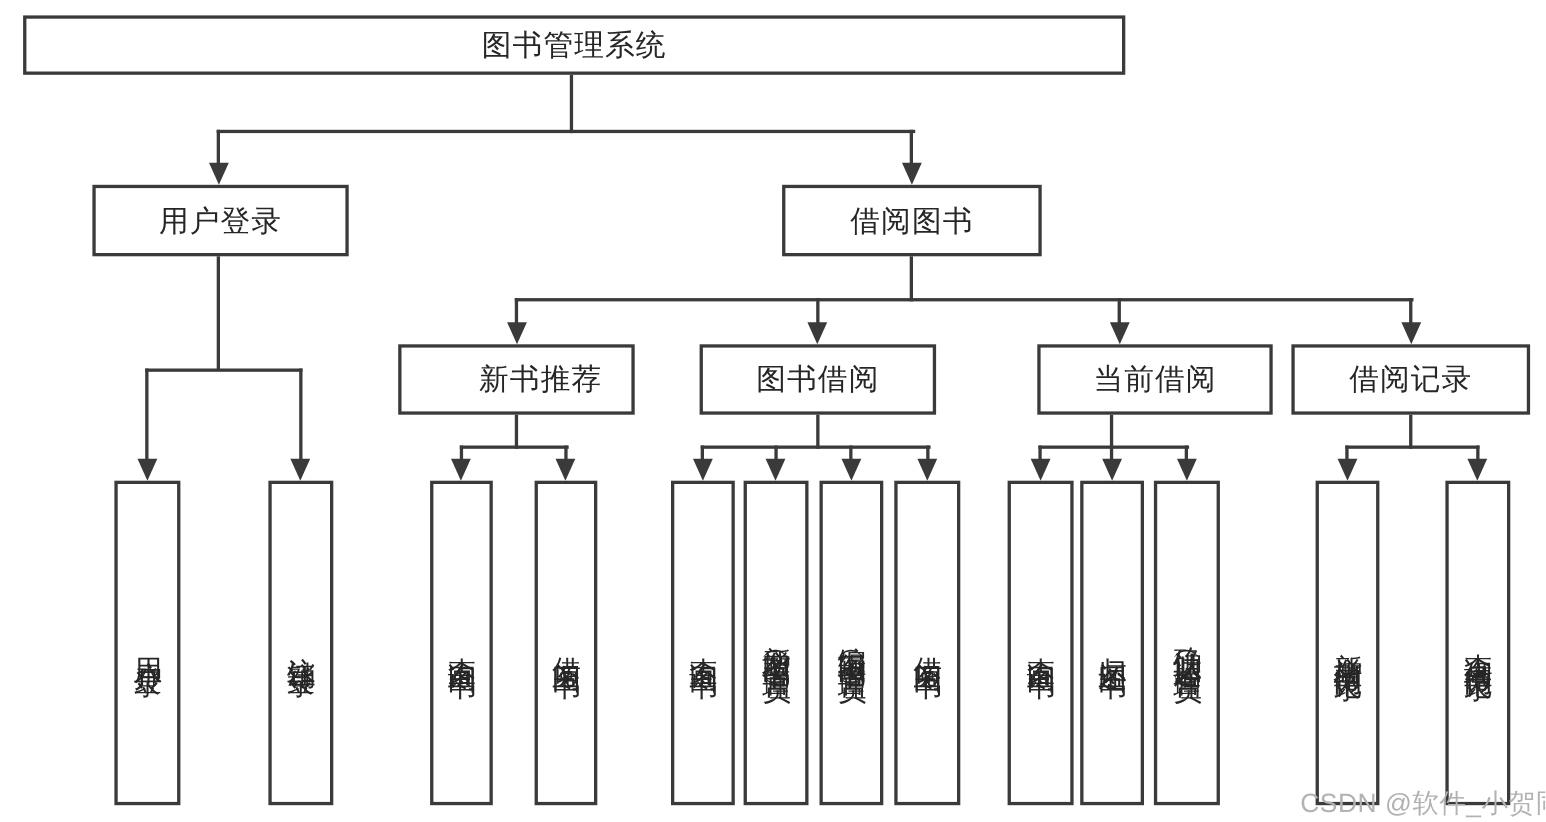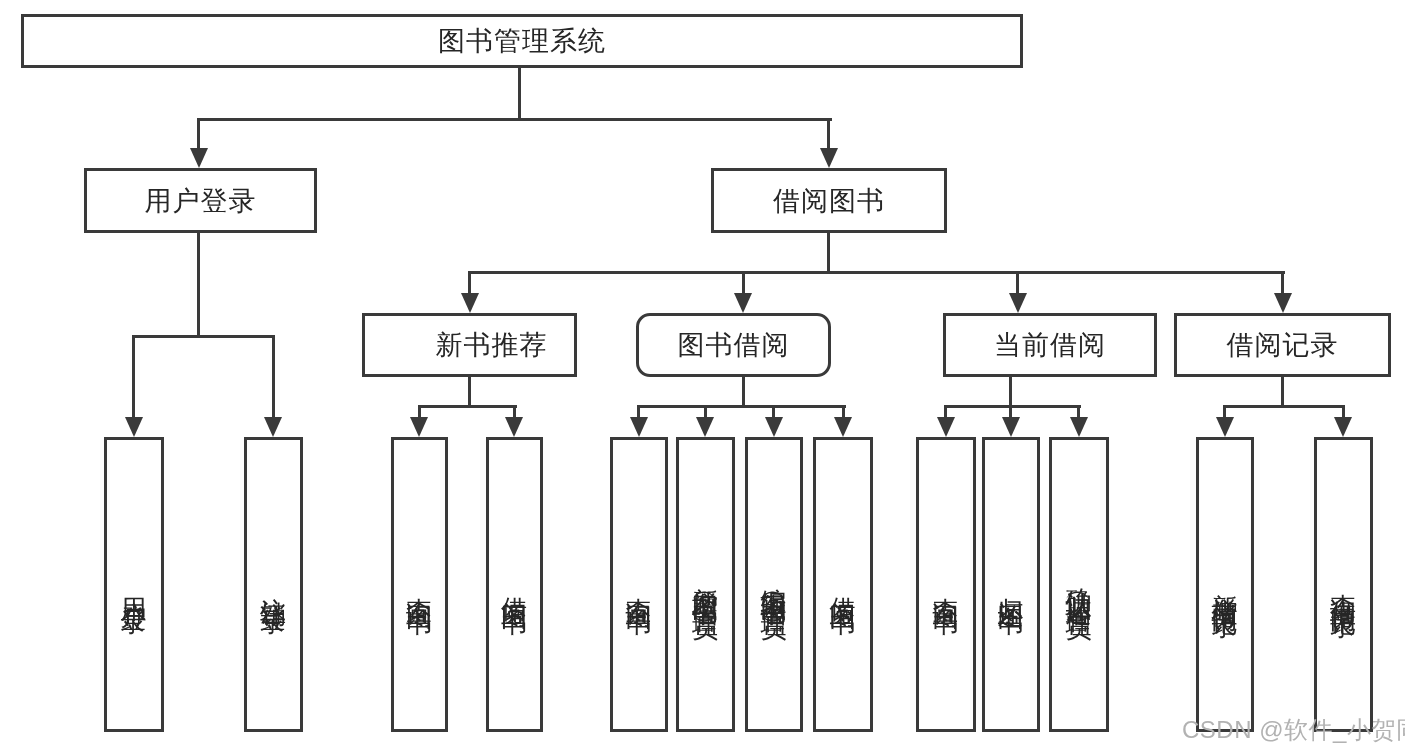--- a/index.html
+++ b/index.html
@@ -22,20 +22,21 @@
     border: 3px solid #3a3a3a;
     display: flex;
     align-items: center;
     justify-content: center;
   }
   .box .lbl {
     font-size: 27px;
     color: #262626;
     letter-spacing: 1px;
     white-space: nowrap;
+    font-family: Liberation Serif, serif;
   }
   .leaf .lbl {
     writing-mode: vertical-rl;
     text-orientation: mixed;
     font-size: 26px;
     letter-spacing: 4px;
     line-height: 1;
     white-space: nowrap;
   }
   .vline {
@@ -110,21 +111,21 @@
     <div class="arrow" style="left:734px; top:293px;"></div>
     <div class="vline" style="left:1016px; top:271px; height:26px;"></div>
     <div class="arrow" style="left:1009px; top:293px;"></div>
     <div class="vline" style="left:1281px; top:271px; height:26px;"></div>
     <div class="arrow" style="left:1274px; top:293px;"></div>
   </div>
 
   <div class="box" style="left:362px; top:313px; width:215px; height:64px;padding-left:44px;">
     <span class="lbl">新书推荐</span>
   </div>
-  <div class="box" style="left:636px; top:313px; width:195px; height:64px;border-radius:14px;">
+  <div class="box" style="left:636px; top:313px; width:215px; height:64px;">
     <span class="lbl">图书借阅</span>
   </div>
   <div class="box" style="left:911px; top:313px; width:214px; height:64px;margin-left:32px;">
     <span class="lbl">当前借阅</span>
   </div>
   <div class="box" style="left:1174px; top:313px; width:217px; height:64px;">
     <span class="lbl">借阅记录</span>
   </div>
 
   <div>

